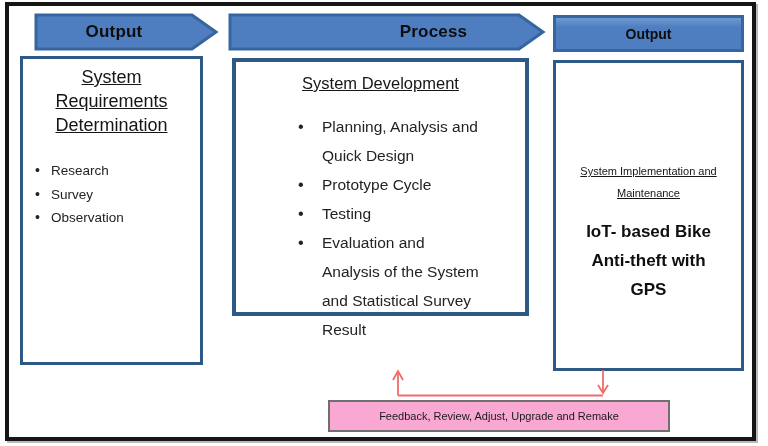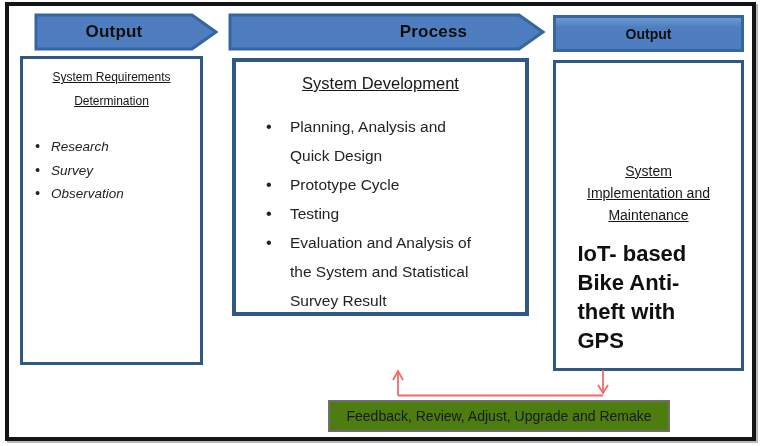--- a/index.html
+++ b/index.html
@@ -28,46 +28,46 @@
             border:3px solid var(--header-border);
             display:flex;align-items:center;justify-content:center;
             font-size:14px;font-weight:bold;color:#0d0d0d;}
 
   .ibox{position:absolute;background:#fff;border:3px solid var(--box-border);}
   .box-input{left:20px;top:56px;width:183px;height:309px;}
   .box-process{left:232px;top:58px;width:297px;height:258px;border-width:4px;}
   .box-output{left:553px;top:60px;width:191px;height:311px;}
 
   .box-title{text-align:center;text-decoration:underline;color:#161616;}
-  .box-input  .box-title{margin-top:6px;font-size:12px;line-height:24px;padding:0 6px;}
+  .box-input  .box-title{margin-top:6px;font-size:18px;line-height:24px;padding:0 6px;}
   .box-process .box-title{margin-top:9px;font-size:16.5px;line-height:24px;}
-  .box-output .box-title{font-size:14px;line-height:22px;padding:0 23px;}
+  .box-output .box-title{font-size:11px;line-height:22px;padding:0 23px;}
 
   ul.blist{list-style:none;}
   .box-input ul.blist{margin-top:22px;padding-left:10px;padding-right:20px;
-                      font-size:13.5px;line-height:23.5px;color:#232323;font-style:italic;}
+                      font-size:13.5px;line-height:23.5px;color:#232323;}
   .box-process ul.blist{margin-top:17px;padding-left:28px;padding-right:6px;
-                        font-size:15.5px;line-height:29px;color:#232323;}
+                        font-size:15.5px;line-height:29px;color:#232323;margin-left:32px;}
   ul.blist li{position:relative;}
   .box-input ul.blist li{padding-left:18px;padding-right:4px;}
   .box-process ul.blist li{padding-left:26px;padding-right:35px;}
   .dot{position:absolute;left:2px;top:0;}
   .dot::before{content:"\2022";font-size:1.05em;}
 
   .out-content{padding-top:97px;}
-  .out-result{width:142px;margin:13px auto 0;font-size:22px;font-weight:bold;
-              line-height:29px;color:#0f0f0f;}
+  .out-result{width:142px;margin:13px auto 0;font-size:17px;font-weight:bold;
+              line-height:29px;text-align:center;color:#0f0f0f;}
 
   .connector{position:absolute;left:388px;top:368px;width:230px;height:31px;}
   .cl{stroke:var(--connector);stroke-width:1.8;fill:none;}
 
   .feedback-box{position:absolute;left:328px;top:400px;width:342px;height:32px;
-                border:2px solid var(--feedback-border);background:#4d7c0f;
+                border:2px solid var(--feedback-border);background:#f9a8d4;
                 display:flex;align-items:center;justify-content:center;
-                font-size:14px;color:#1a1a1a;}
+                font-size:11px;color:#1a1a1a;}
 </style>
 </head>
 <body>
 
 <div class="frame"></div>
 
 <div class="hdr-arrow" style="left:34px;width:185px;">
   <svg width="185" height="38" viewBox="0 0 185 38">
     <polygon class="arrow-poly" points="2,2 158,2 182,19 158,36 2,36"></polygon>
   </svg>

